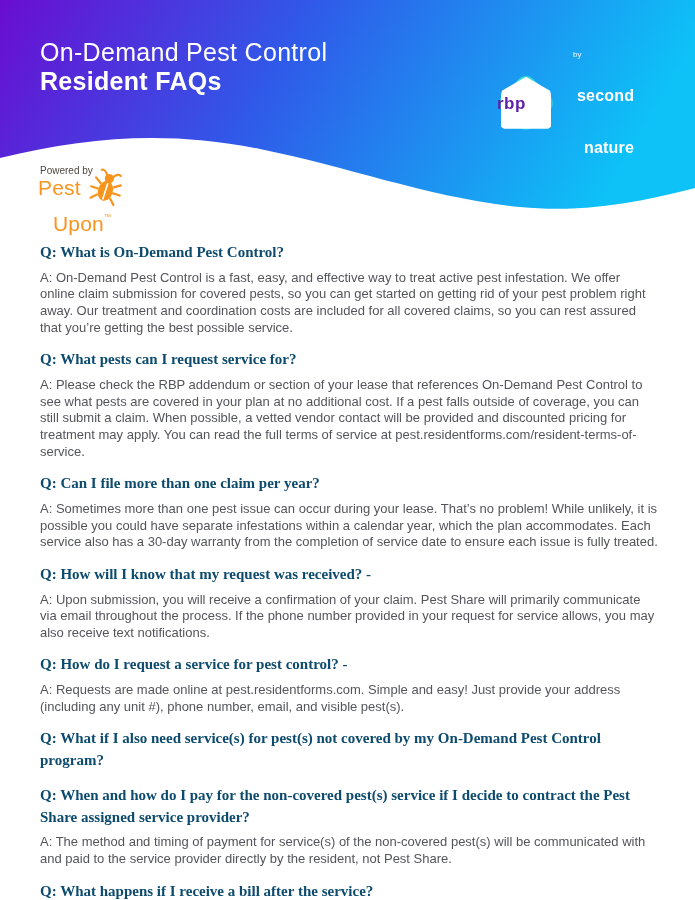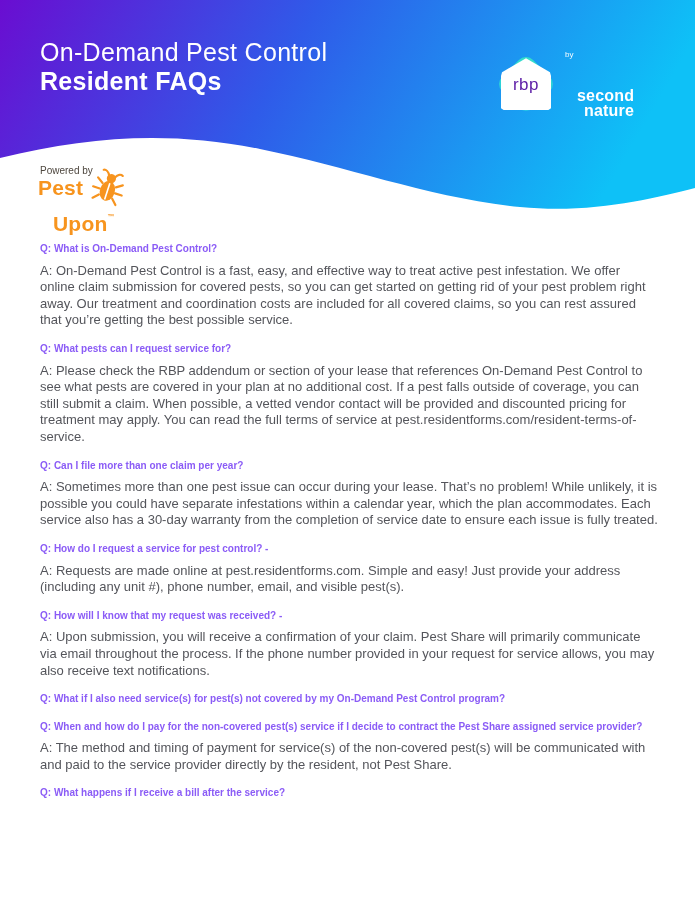--- a/index.html
+++ b/index.html
@@ -16,40 +16,40 @@
   .title-line2 { font-size:25px; font-weight:700; letter-spacing:0.3px; }
 
   
   .brand-block { position:absolute; top:50px; left:497px; display:flex; align-items:center; }
   .rbp-logo { position:relative; width:58px; height:58px; }
   .rbp-diamond { position:absolute; left:7px; top:7px; width:44px; height:44px;
                  background:linear-gradient(135deg,#35e0c9,#23c3e8); border-radius:10px;
                  transform:rotate(45deg); }
   .rbp-house { position:absolute; left:4px; top:3px; width:50px; height:52px; background:#ffffff;
                clip-path:polygon(50% 0%, 98% 27%, 100% 34%, 100% 96%, 94% 100%, 6% 100%, 0% 96%, 0% 34%, 2% 27%); }
-  .rbp-text { position:absolute; left:0; top:20px; width:58px; text-align:center;
-              color:#5f21a8; font-size:17px; font-weight:400; letter-spacing:0.5px; }
+  .rbp-text { position:absolute; left:0; top:20px; width:58px; 
+              color:#5f21a8; font-size:17px; font-weight:700; letter-spacing:0.5px; }
   .sn-block { margin-left:10px; color:#ffffff; line-height:0.92; position:relative; padding-left:12px; }
-  .sn-by { position:absolute; left:0; top:1px; font-size:8px; font-weight:400; opacity:0.95; }
+  .sn-by { position:absolute; left:8px; top:1px; font-size:8px; font-weight:400; opacity:0.95; }
   .sn-word1 { font-size:16px; font-weight:700; letter-spacing:0.2px;margin-top:39px; }
-  .sn-word2 { font-size:16px; font-weight:700; letter-spacing:0.2px; margin-left:7px; }
+  .sn-word2 { font-size:16px; font-weight:700; letter-spacing:0.2px; margin-left:7px;margin-top:37px; }
 
   
   .powered { position:absolute; top:165px; left:38px; }
   .powered-label { font-size:10px; color:#4e473f; font-weight:400; margin-left:2px; }
   .ps-row { display:flex; align-items:flex-start; margin-top:1px; }
-  .ps-word { color:#f7941e; font-size:21px; font-weight:700; letter-spacing:0.2px; line-height:1.0; }
+  .ps-word { color:#f7941e; font-size:21px; font-weight:400; letter-spacing:0.2px; line-height:1.0; }
   .ps-share { margin-left:15px; margin-top:-2px; }
   .tm { font-size:7px; vertical-align:top; color:#f7941e; }
   .bug-icon-wrap { margin-left:6px; margin-top:-10px; }
 
   
   .faq-list { position:absolute; top:242px; left:40px; width:618px; }
   .faq-item { margin-bottom:13px; }
-  .faq-question { color:#8b5cf6; font-size:10px; font-weight:700; line-height:1.45; margin-bottom:6px; }
+  .faq-question { color:#0c4a6e; font-size:15px; font-weight:700; line-height:1.45; margin-bottom:6px;font-family:Liberation Serif, serif; }
   .faq-answer { color:#54555b; font-size:13px; font-weight:400; line-height:1.28; }
 </style>
 </head>
 <body>
 
 <div class="page">
 
   <div class="header">
     <svg class="banner" width="695" height="215" viewBox="0 0 695 215">
       <defs>
@@ -120,26 +120,26 @@
     </div>
     <div class="faq-item">
       <div class="faq-question">Q: What pests can I request service for?</div>
       <div class="faq-answer">A: Please check the RBP addendum or section of your lease that references On-Demand Pest Control to see what pests are covered in your plan at no additional cost. If a pest falls outside of coverage, you can still submit a claim. When possible, a vetted vendor contact will be provided and discounted pricing for treatment may apply. You can read the full terms of service at pest.residentforms.com/resident-terms-of-service.</div>
     </div>
     <div class="faq-item">
       <div class="faq-question">Q: Can I file more than one claim per year?</div>
       <div class="faq-answer">A: Sometimes more than one pest issue can occur during your lease. That’s no problem! While unlikely, it is possible you could have separate infestations within a calendar year, which the plan accommodates. Each service also has a 30-day warranty from the completion of service date to ensure each issue is fully treated.</div>
     </div>
     <div class="faq-item">
+      <div class="faq-question">Q: How will I know that my request was received? -</div>
+      <div class="faq-answer">A: Upon submission, you will receive a confirmation of your claim. Pest Share will primarily communicate via email throughout the process. If the phone number provided in your request for service allows, you may also receive text notifications.</div>
+    </div>
+    <div class="faq-item">
       <div class="faq-question">Q: How do I request a service for pest control? -</div>
       <div class="faq-answer">A: Requests are made online at pest.residentforms.com. Simple and easy! Just provide your address (including any unit #), phone number, email, and visible pest(s).</div>
-    </div>
-    <div class="faq-item">
-      <div class="faq-question">Q: How will I know that my request was received? -</div>
-      <div class="faq-answer">A: Upon submission, you will receive a confirmation of your claim. Pest Share will primarily communicate via email throughout the process. If the phone number provided in your request for service allows, you may also receive text notifications.</div>
     </div>
     <div class="faq-item">
       <div class="faq-question">Q: What if I also need service(s) for pest(s) not covered by my On-Demand Pest Control program?</div>
     </div>
     <div class="faq-item">
       <div class="faq-question">Q: When and how do I pay for the non-covered pest(s) service if I decide to contract the Pest Share assigned service provider?</div>
       <div class="faq-answer">A: The method and timing of payment for service(s) of the non-covered pest(s) will be communicated with and paid to the service provider directly by the resident, not Pest Share.</div>
     </div>
     <div class="faq-item">
       <div class="faq-question">Q: What happens if I receive a bill after the service?</div>

